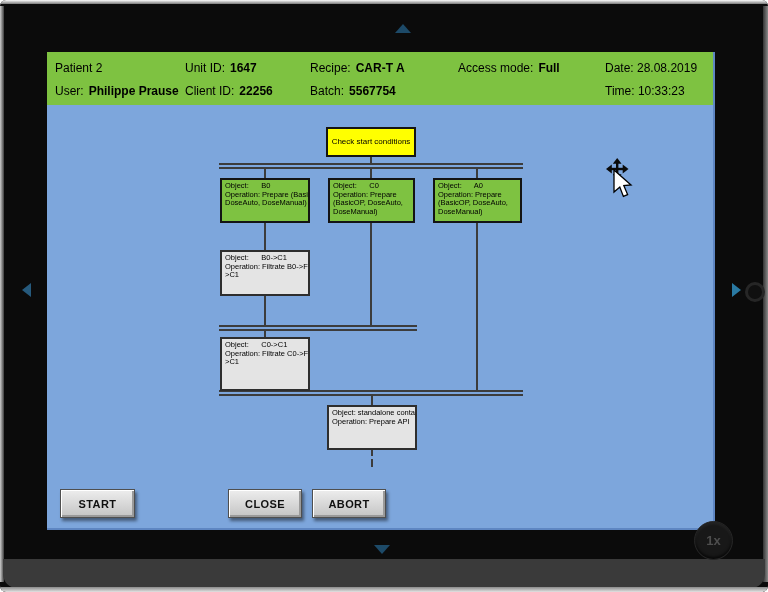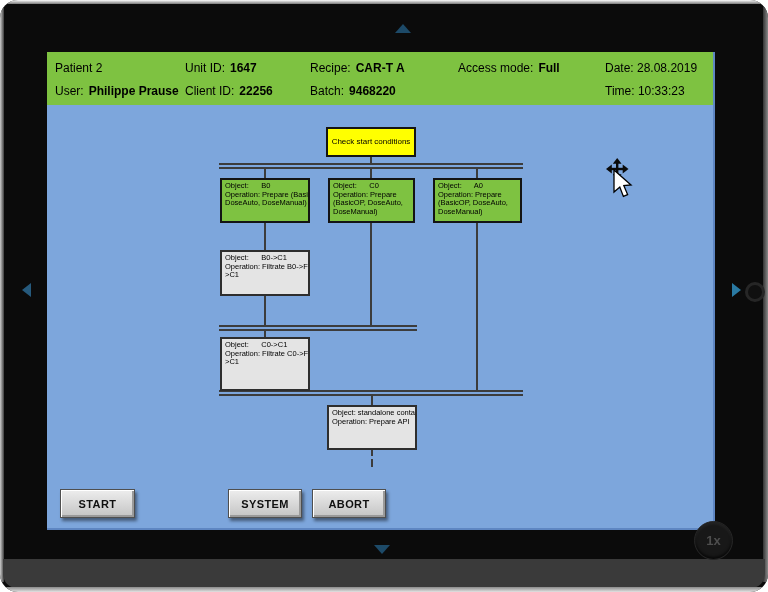--- a/index.html
+++ b/index.html
@@ -1,19 +1,19 @@
 <!DOCTYPE html>
 <html><head>
 <meta charset="utf-8">
 <style>
   html,body{margin:0;padding:0;background:#ffffff;}
   body{width:768px;height:592px;position:relative;overflow:hidden;
        font-family:"Liberation Sans","DejaVu Sans",sans-serif;}
   
-  .device{position:absolute;inset:0;background:#0b0b0b;border-radius:18px;overflow:hidden;}
+  .device{position:absolute;inset:0;background:#0b0b0b;border-radius:6px;overflow:hidden;}
   .top-edge{position:absolute;top:0;left:0;right:0;height:4px;
             background:linear-gradient(#fdfdfd,#7a7a7a);border-radius:16px 16px 0 0;}
   .left-edge{position:absolute;left:0;top:6px;bottom:10px;width:4px;
              background:linear-gradient(90deg,#cfcfcf,#3d3d3d);}
   .right-edge{position:absolute;right:0;top:6px;bottom:10px;width:5px;
               background:linear-gradient(90deg,#333,#8a8a8a);}
   .bottom-bar{position:absolute;left:3px;right:3px;bottom:4px;height:29px;
               background:#3a3a3a;border-radius:0 0 14px 14px;}
   .bottom-edge{position:absolute;left:0;right:0;bottom:0;height:5px;
                background:linear-gradient(#8a8a8a,#e2e2e2);border-radius:0 0 16px 16px;}
@@ -78,21 +78,21 @@
 
     <div class="header">
       <div class="hcell" style="left:8px;top:9px"><span>Patient 2</span></div>
       <div class="hcell" style="left:138px;top:9px"><span>Unit ID:</span><span class="val">1647</span></div>
       <div class="hcell" style="left:263px;top:9px"><span>Recipe:</span><span class="val">CAR-T A</span></div>
       <div class="hcell" style="left:411px;top:9px"><span>Access mode:</span><span class="val">Full</span></div>
       <div class="hcell" style="left:558px;top:9px"><span>Date: 28.08.2019</span></div>
 
       <div class="hcell" style="left:8px;top:32px"><span>User:</span><span class="val">Philippe Prause</span></div>
       <div class="hcell" style="left:138px;top:32px"><span>Client ID:</span><span class="val">22256</span></div>
-      <div class="hcell" style="left:263px;top:32px"><span>Batch:</span><span class="val">9468220</span></div>
+      <div class="hcell" style="left:263px;top:32px"><span>Batch:</span><span class="val">5567754</span></div>
       <div class="hcell" style="left:558px;top:32px"><span>Time: 10:33:23</span></div>
     </div>
 
     <div class="vline" style="left:323px;top:105px;height:6px"></div>
     <div class="hline" style="left:172px;top:111px;width:304px"></div>
     <div class="hline" style="left:172px;top:115px;width:304px"></div>
     <div class="vline" style="left:217px;top:117px;height:9px"></div>
     <div class="vline" style="left:323px;top:117px;height:9px"></div>
     <div class="vline" style="left:429px;top:117px;height:9px"></div>
     <div class="vline" style="left:217px;top:171px;height:27px"></div>
@@ -144,21 +144,21 @@
       <div class="ln">Operation: Filtrate C0-&gt;FL5-</div>
       <div class="ln">&gt;C1</div>
     </div>
 
     <div class="fbox gray-box" style="left:280px;top:353px;width:90px;height:45px">
       <div class="ln">Object: standalone container</div>
       <div class="ln">Operation: Prepare API</div>
     </div>
 
     <div class="btn" style="left:13px;top:437px;width:75px">START</div>
-    <div class="btn" style="left:181px;top:437px;width:74px">SYSTEM</div>
+    <div class="btn" style="left:181px;top:437px;width:74px">CLOSE</div>
     <div class="btn" style="left:265px;top:437px;width:74px">ABORT</div>
 
     <svg class="cursor" width="44" height="46" viewBox="0 0 44 46">
       <g fill="#0a0a0a">
         <rect x="15" y="5" width="2.4" height="12"></rect>
         <rect x="10" y="9.8" width="12.4" height="2.4"></rect>
         <path d="M16.2 0 L11.8 5.8 H20.6 Z"></path>
         <path d="M16.2 22 L11.8 16.2 H20.6 Z"></path>
         <path d="M5 11 L10.8 6.6 V15.4 Z"></path>
         <path d="M27.5 11 L21.7 6.6 V15.4 Z"></path>

